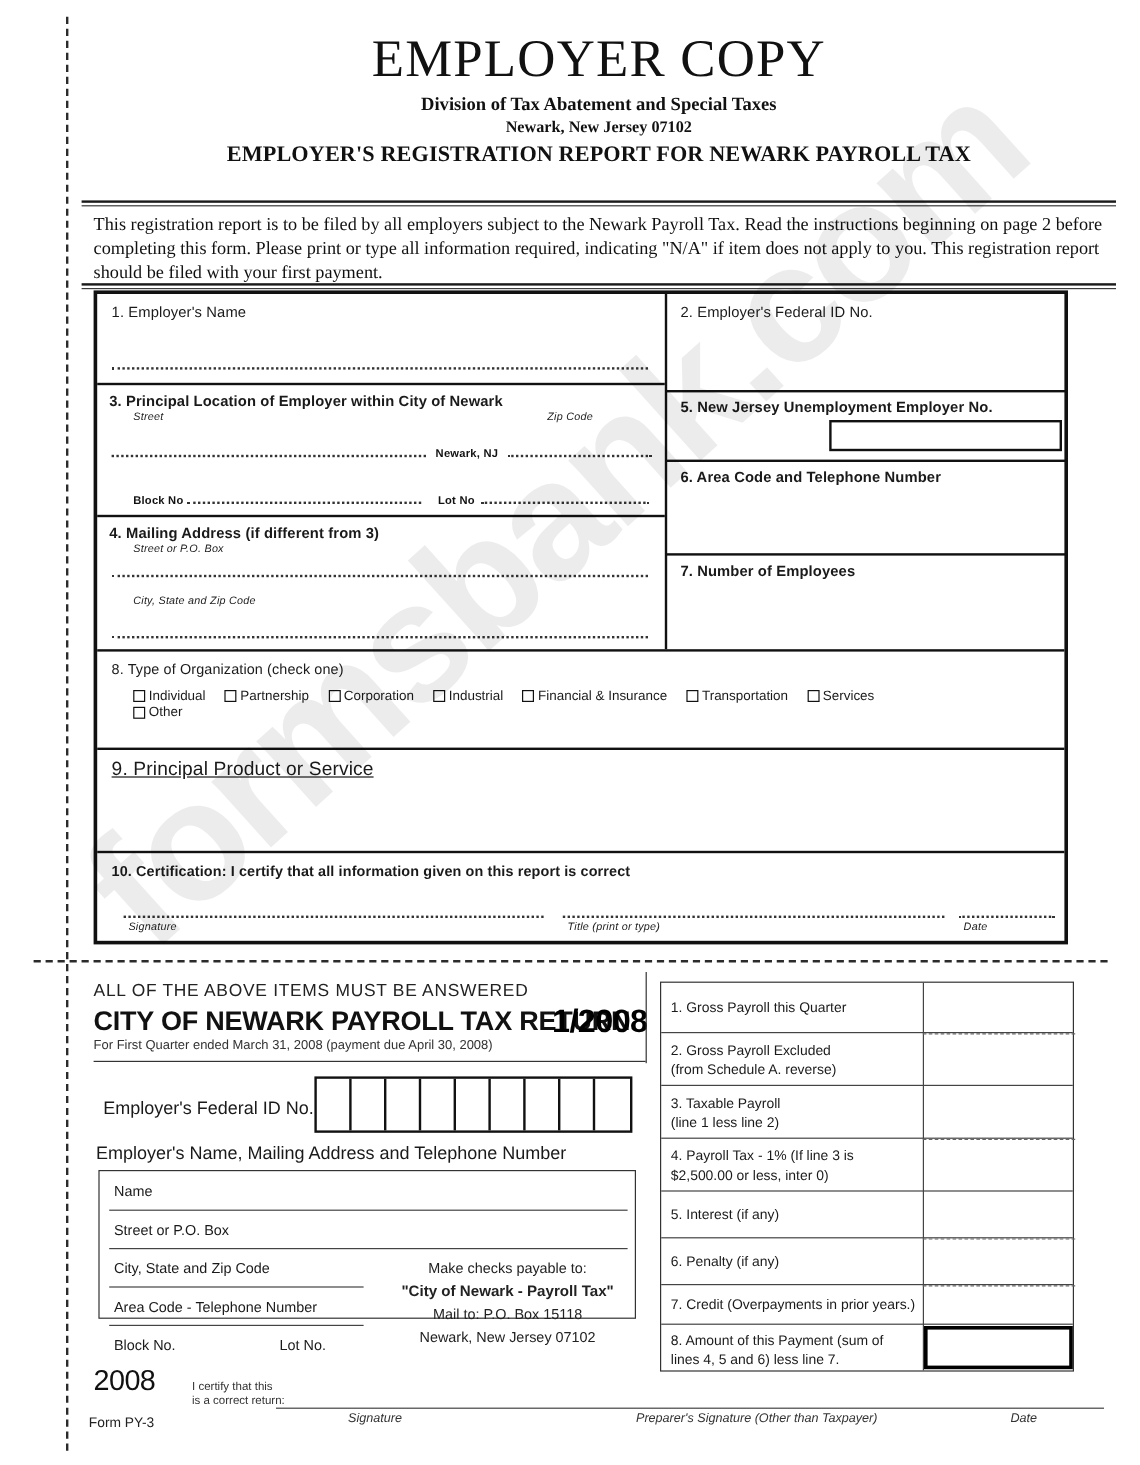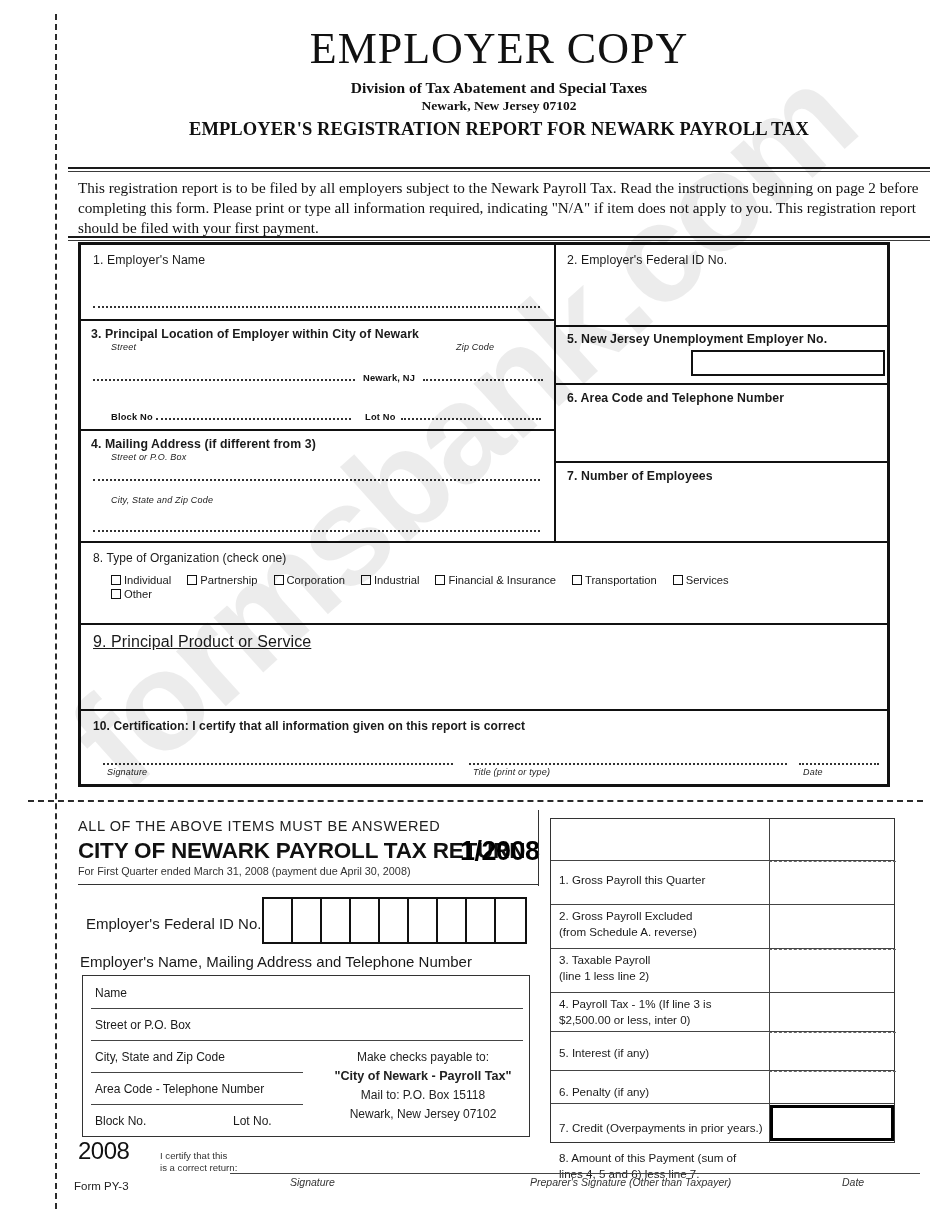--- a/index.html
+++ b/index.html
@@ -309,21 +309,21 @@
     top: 145px;
     font-size: 15px;
     color: #1a1a1a;
     white-space: nowrap;
   }
   .addr-box {
     position: absolute;
     left: 22px;
     top: 167px;
     width: 448px;
-    height: 162px;
+    height: 124px;
     border: 1.6px solid #333;
     box-sizing: border-box;
   }
   .addr-line-label {
     position: absolute;
     font-size: 12px;
     color: #1a1a1a;
     white-space: nowrap;
   }
   .addr-rule {
@@ -361,21 +361,20 @@
     box-sizing: border-box;
   }
   .calc-row:last-child { border-bottom: none; }
   .calc-text {
     position: absolute;
     left: 8px;
     font-size: 11.6px;
     color: #1a1a1a;
     line-height: 1.35;
     white-space: pre-line;
-    margin-top: 40px;
   }
   .calc-vdiv {
     position: absolute;
     left: 218px;
     top: 0;
     height: 100%;
     border-left: 1.4px solid #444;
     width: 0;
   }
   .calc-amt-strong {

